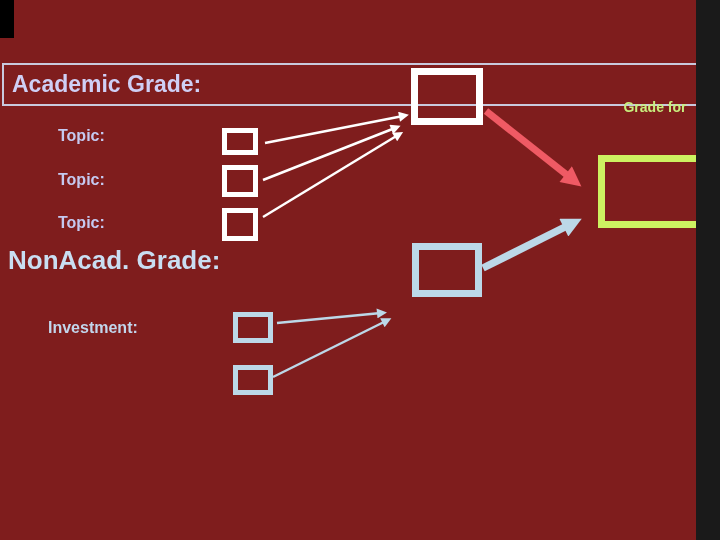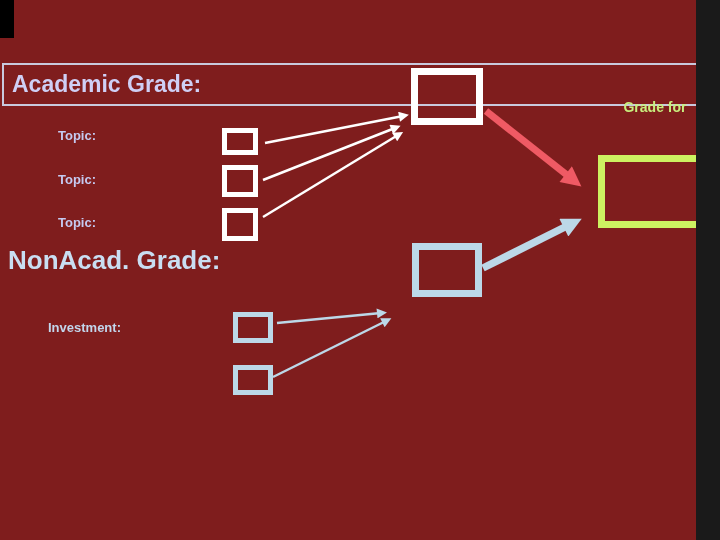--- a/index.html
+++ b/index.html
@@ -12,21 +12,21 @@
   .abs{position:absolute;}
   #corner-rect{left:0;top:0;width:14px;height:38px;background:#000;}
   #banner{
     left:2px;top:63px;width:722px;height:43px;box-sizing:border-box;
     border:2px solid #c9c9dd;z-index:1;
   }
   #banner-title{
     position:absolute;left:8px;top:0;line-height:39px;
     font-size:23px;color:#cfcff5;white-space:nowrap;
   }
-  .small-label{font-size:13px;color:#c5c9f0;line-height:20px;white-space:nowrap;z-index:3;}
+  .small-label{font-size:16px;color:#c5c9f0;line-height:20px;white-space:nowrap;z-index:3;}
   .nonacad-label{color:#c2d6ec;}
   .box{box-sizing:border-box;background:transparent;z-index:3;}
   .white-box{border:5px solid #ffffff;}
   .blue-box{border:5px solid #bcd8e8;}
   #topic-box-1{left:222px;top:128px;width:36px;height:27px;}
   #topic-box-2{left:222px;top:165px;width:36px;height:32px;}
   #topic-box-3{left:222px;top:208px;width:36px;height:33px;}
   #topic-label-1{left:58px;top:126px;}
   #topic-label-2{left:58px;top:170px;}
   #topic-label-3{left:58px;top:213px;}

